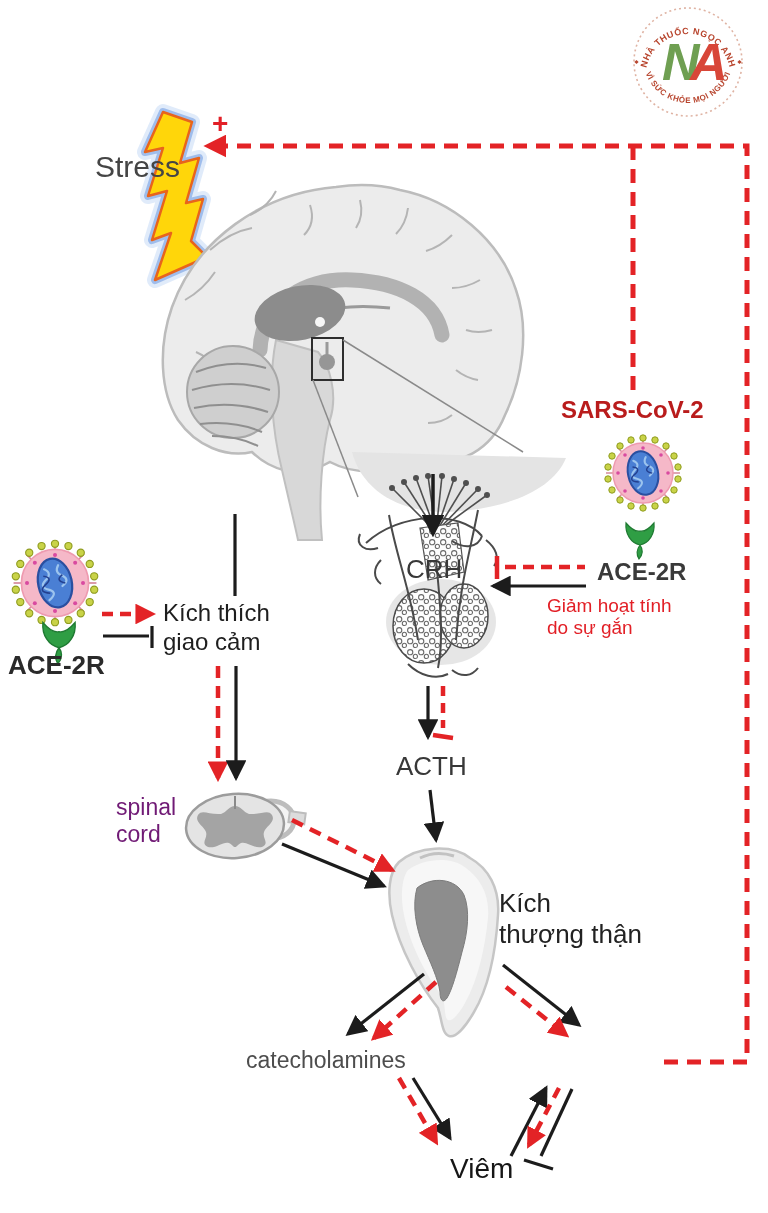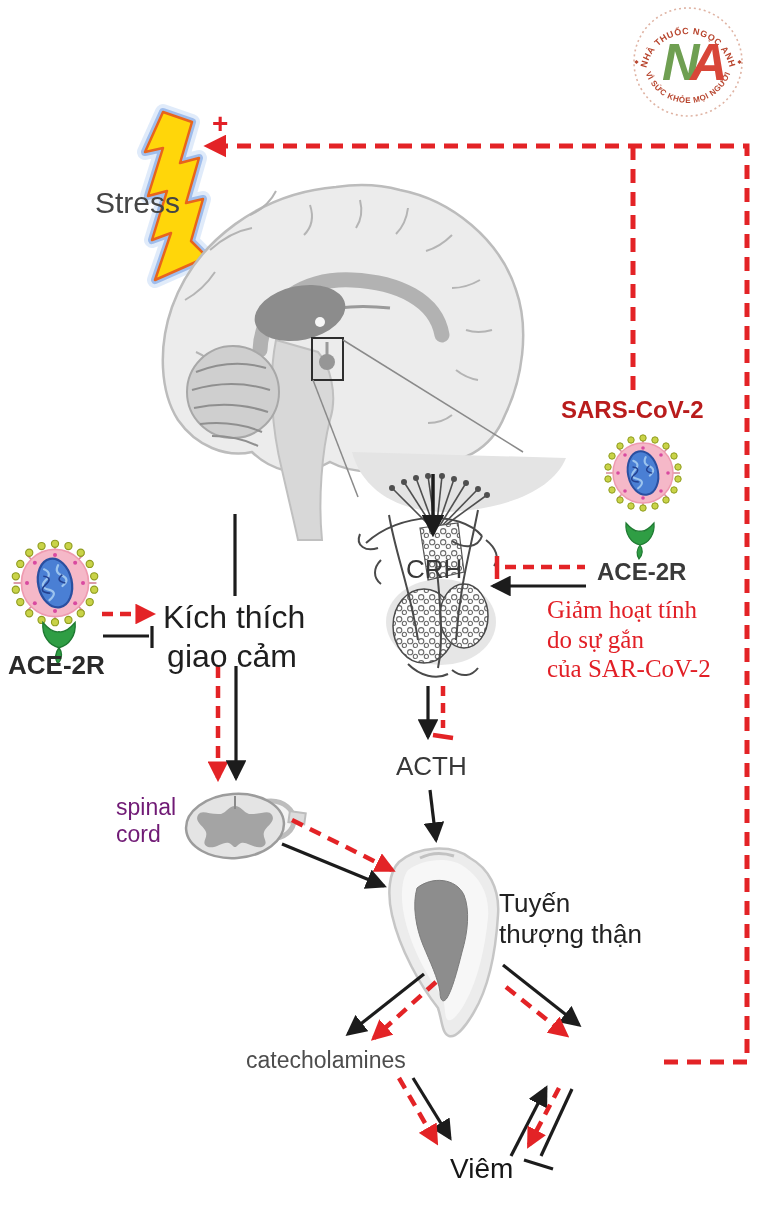--- a/index.html
+++ b/index.html
@@ -1,27 +1,27 @@
 <!DOCTYPE html>
 <html><head>
 <meta charset="utf-8">
 <style>
   html,body{margin:0;padding:0;background:#fff;}
   #canvas{position:relative;width:768px;height:1213px;background:#ffffff;overflow:hidden;
           font-family:"Liberation Sans",sans-serif;}
   #art{position:absolute;left:0;top:0;z-index:0;}
   .lbl{position:absolute;z-index:2;white-space:nowrap;line-height:1.12;}
-  .stress{left:95px;top:150px;font-size:30px;color:#454545;margin-top:36px;}
+  .stress{left:95px;top:150px;font-size:30px;color:#454545;}
   .plus{left:212px;top:108px;font-size:28px;font-weight:bold;color:#e21f26;}
   .tuyen-yen{left:349px;top:420px;font-size:27px;color:#262626;}
   .sars{left:561px;top:395px;font-size:24px;font-weight:bold;color:#b91c1c;line-height:1.25;}
   .ace2r-right{left:597px;top:559px;font-size:24px;font-weight:bold;color:#3a3a3a;}
-  .giam-note{left:547px;top:595px;font-size:25px;color:#e21f26;line-height:1.18;font-family:Liberation Serif, serif;}
+  .giam-note{left:547px;top:595px;font-size:19px;color:#e21f26;line-height:1.18;}
   .crh{left:406px;top:555px;font-size:26px;color:#383838;text-align:center;}
-  .kich{left:163px;top:598px;width:138px;text-align:center;font-size:32px;color:#1e1e1e;line-height:1.22;}
+  .kich{left:163px;top:598px;width:138px;text-align:left;font-size:24px;color:#1e1e1e;line-height:1.22;}
   .ace2r-left{left:8px;top:651px;font-size:26px;font-weight:bold;color:#2a2a2a;}
   .acth{left:396px;top:752px;font-size:26px;color:#383838;}
   .spinal{left:116px;top:794px;font-size:23px;color:#701a75;line-height:1.18;}
   .adrenal{left:499px;top:888px;font-size:26px;color:#222;line-height:1.2;}
   .cate{left:246px;top:1048px;font-size:23px;color:#4d4d4d;}
   .gluco{left:517px;top:1048px;font-size:23px;color:#4d4d4d;}
   .viem{left:450px;top:1153px;font-size:28px;color:#161616;}
 </style>
 </head>
 <body>
@@ -300,39 +300,38 @@
 
 <div class="lbl sars">
   <div>SARS-CoV-2</div>
 </div>
 
 <div class="lbl ace2r-right">ACE-2R</div>
 
 <div class="lbl giam-note">
   <div>Giảm hoạt tính</div>
   <div>do sự gắn</div>
-  <div>của SAR-CoV-2</div>
 </div>
 
 <div class="lbl crh">CRH</div>
 
 <div class="lbl kich">
   <div>Kích thích</div>
   <div>giao cảm</div>
 </div>
 
 <div class="lbl ace2r-left">ACE-2R</div>
 <div class="lbl acth">ACTH</div>
 
 <div class="lbl spinal">
   <div>spinal</div>
   <div>cord</div>
 </div>
 
 <div class="lbl adrenal">
-  <div>Tuyến</div>
+  <div>Kích</div>
   <div>thượng thận</div>
 </div>
 
 <div class="lbl cate">catecholamines</div>
 <div class="lbl viem">Viêm</div>
 
 </div>
 
 </body></html>

